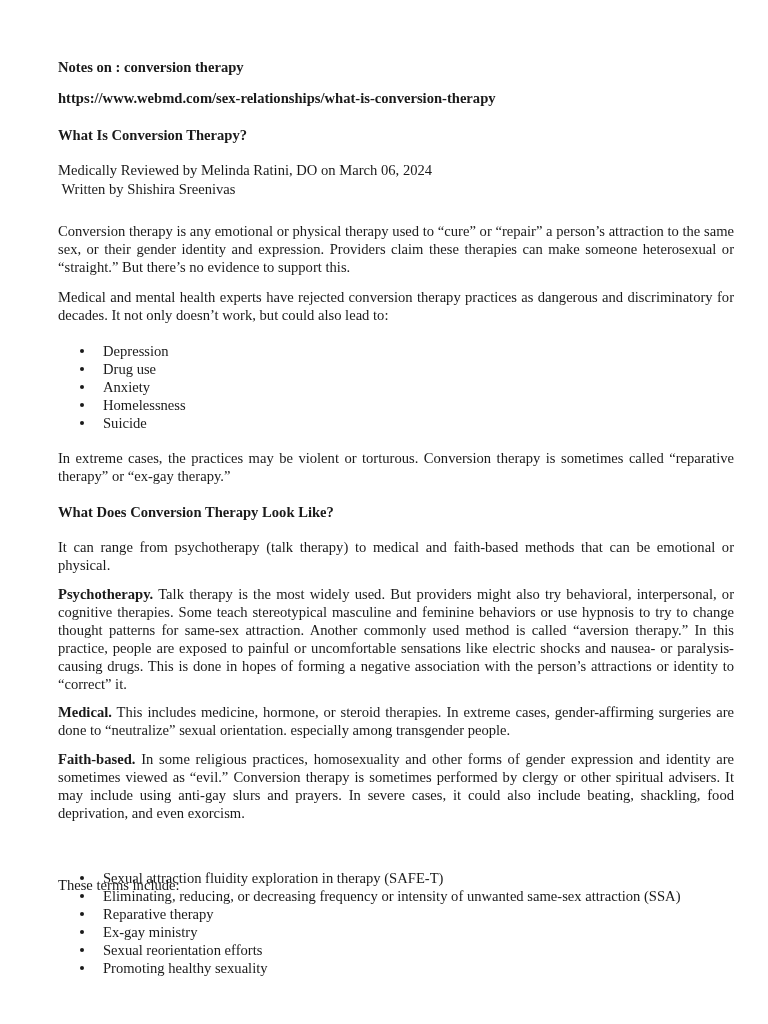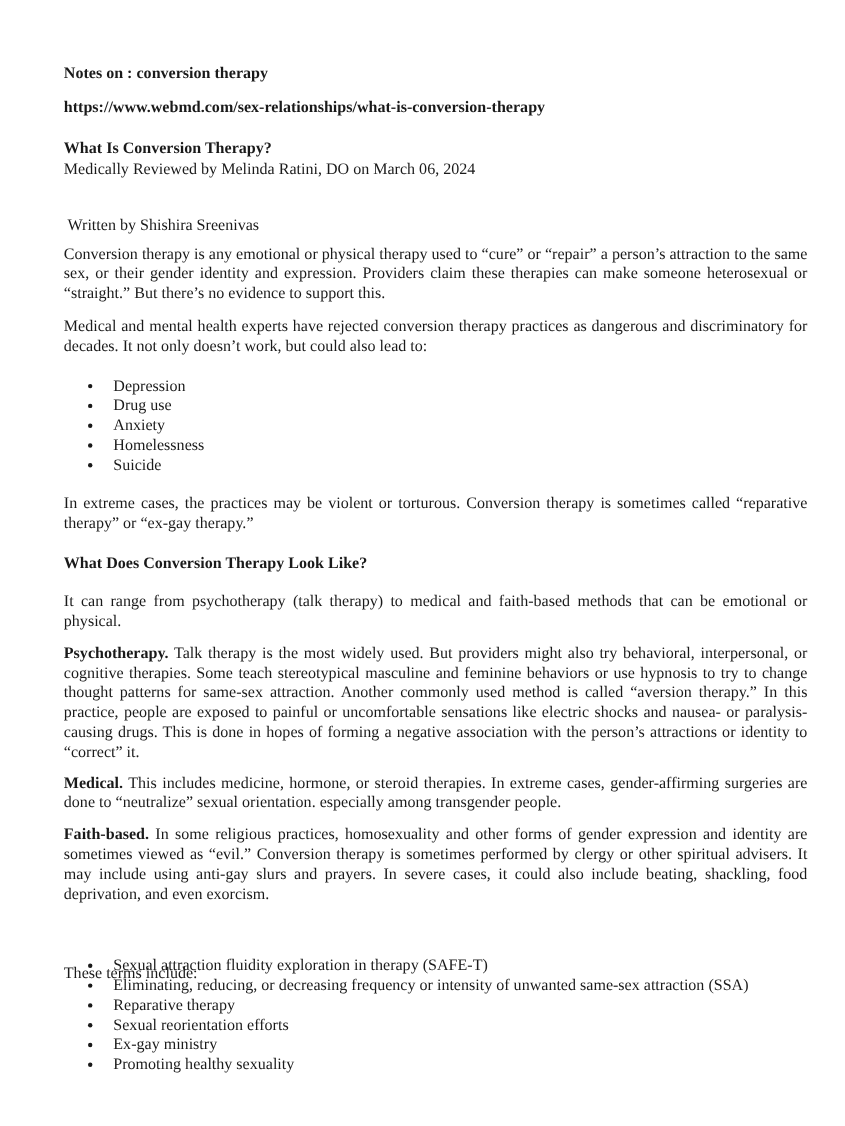--- a/index.html
+++ b/index.html
@@ -20,22 +20,22 @@
   }
 </style>
 </head>
 <body>
 
 <div class="page">
 
   <p class="blk bold" style="top:46px">Notes  on :  conversion therapy</p>
   <p class="blk bold" style="top:77px">https://www.webmd.com/sex-relationships/what-is-conversion-therapy</p>
   <p class="blk bold" style="top:114px">What Is Conversion Therapy?</p>
-  <p class="blk" style="top:133px">Medically Reviewed by Melinda Ratini, DO on March 06, 2024</p>
-  <p class="blk" style="top:184px; white-space:pre"> Written by Shishira Sreenivas</p>
+  <p class="blk" style="top:149px">Medically Reviewed by Melinda Ratini, DO on March 06, 2024</p>
+  <p class="blk" style="top:168px; white-space:pre"> Written by Shishira Sreenivas</p>
 
   <p class="blk just" style="top:210px">Conversion therapy is any emotional or physical therapy used to “cure” or “repair” a person’s attraction to the same sex, or their gender identity and expression. Providers claim these therapies can make someone heterosexual or “straight.” But there’s no evidence to support this.</p>
   <p class="blk just" style="top:276px">Medical and mental health experts have rejected conversion therapy practices as dangerous and discriminatory for decades. It not only doesn’t work, but could also lead to:</p>
 
   <ul class="blk bl" style="top:329px">
     <li><span class="dot"></span><span>Depression</span></li>
     <li><span class="dot"></span><span>Drug use</span></li>
     <li><span class="dot"></span><span>Anxiety</span></li>
     <li><span class="dot"></span><span>Homelessness</span></li>
     <li><span class="dot"></span><span>Suicide</span></li>
@@ -50,18 +50,18 @@
   <p class="blk just" style="top:691px"><span class="bold">Medical.</span><span> This includes medicine, hormone, or steroid therapies. In extreme cases, gender-affirming surgeries are done to “neutralize” sexual orientation. especially among transgender people.</span></p>
 
   <p class="blk just" style="top:738px"><span class="bold">Faith-based.</span><span> In some religious practices, homosexuality and other forms of gender expression and identity are sometimes viewed as “evil.” Conversion therapy is sometimes performed by clergy or other spiritual advisers. It may include using anti-gay slurs and prayers. In severe cases, it could also include beating, shackling, food deprivation, and even exorcism.</span></p>
 
   <p class="blk" style="top:864px">These terms include:</p>
 
   <ul class="blk bl" style="top:856px">
     <li><span class="dot"></span><span>Sexual attraction fluidity exploration in therapy (SAFE-T)</span></li>
     <li><span class="dot"></span><span>Eliminating, reducing, or decreasing frequency or intensity of unwanted same-sex attraction (SSA)</span></li>
     <li><span class="dot"></span><span>Reparative therapy</span></li>
+    <li><span class="dot"></span><span>Ex-gay ministry</span></li>
     <li><span class="dot"></span><span>Sexual reorientation efforts</span></li>
-    <li><span class="dot"></span><span>Ex-gay ministry</span></li>
     <li><span class="dot"></span><span>Promoting healthy sexuality</span></li>
   </ul>
 
 </div>
 
 </body></html>

